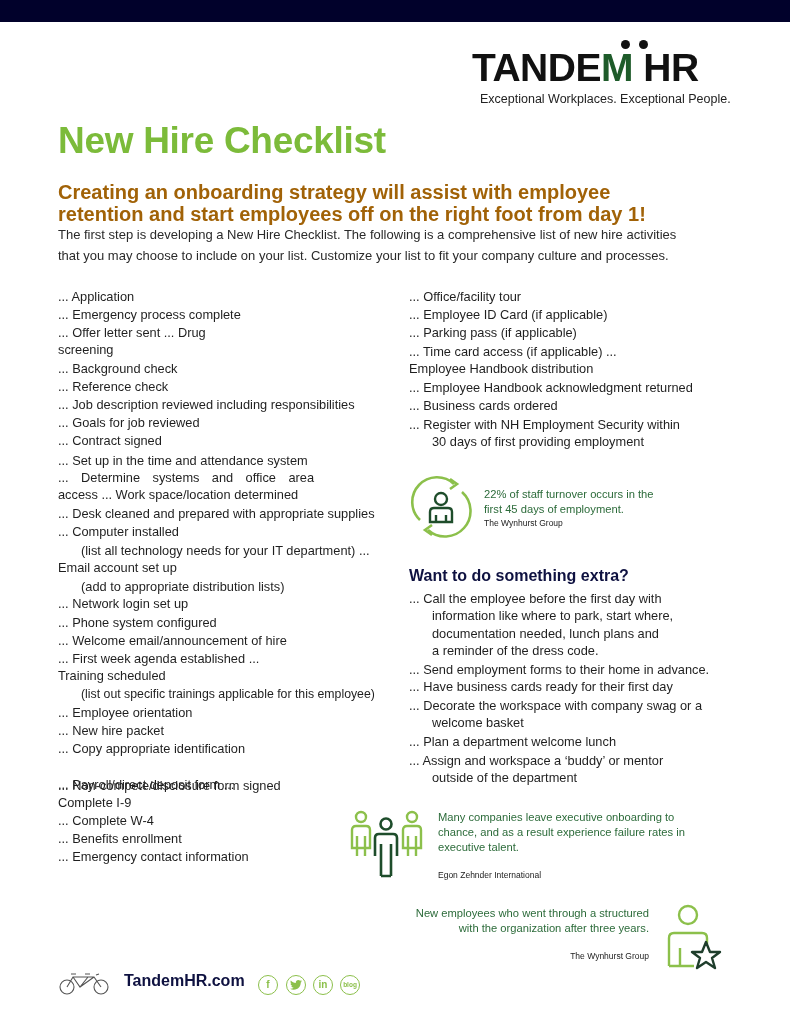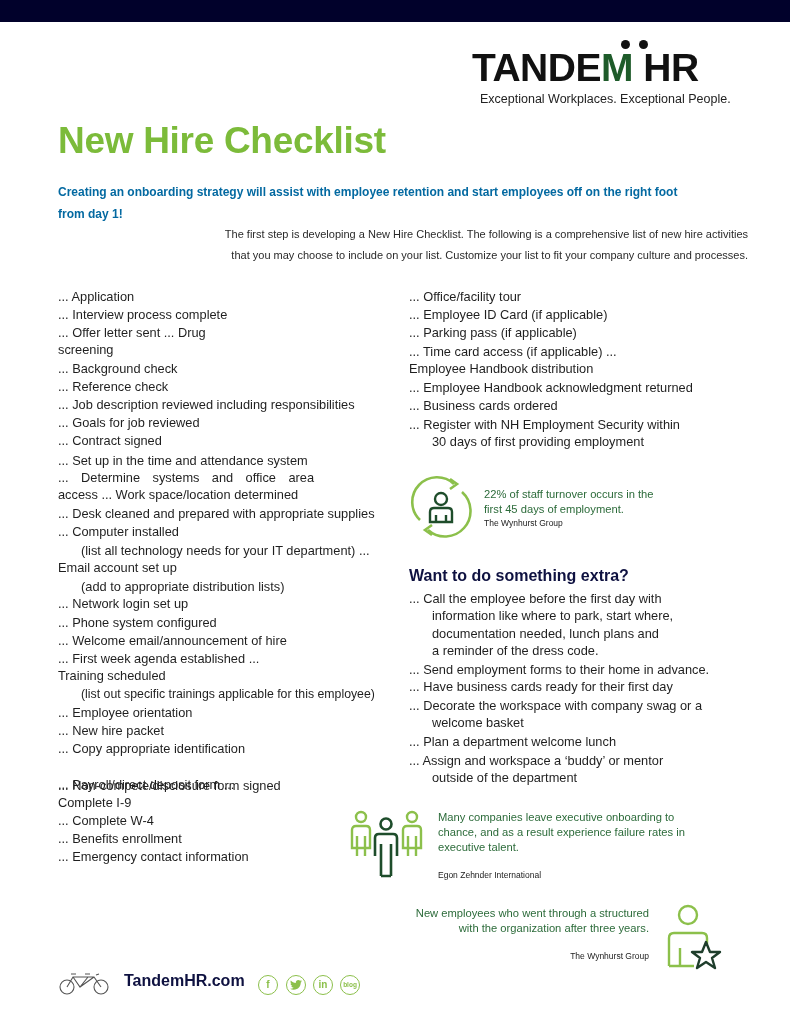--- a/index.html
+++ b/index.html
@@ -15,25 +15,25 @@
     position: absolute; left: 0; top: 8px; font-size: 39px; font-weight: bold;
     letter-spacing: -0.5px; color: #111111; white-space: nowrap; line-height: 40px;
   }
   .logo-word .m { color: #1e5b2a; position: relative; }
   .logo-dots { position: absolute; top: 0; left: 145px; width: 40px; height: 10px; }
   .logo-dots span { position: absolute; top: 0; width: 9px; height: 9px; border-radius: 50%; background: #111; }
   .logo-tag { position: absolute; left: 8px; top: 52px; font-size: 12.5px; color: #222; white-space: nowrap; }
 
   .title { position: absolute; left: 58px; top: 120px; font-size: 37px; font-weight: bold; color: #7cbb3a; letter-spacing: -0.3px; }
   .subtitle {
-    position: absolute; left: 58px; top: 181px; width: 620px; font-size: 12px; font-weight: bold;
-    color: #0369a1; line-height: 22px;
+    position: absolute; left: 58px; top: 181px; width: 620px; font-size: 20px; font-weight: bold;
+    color: #a16207; line-height: 22px;
   }
   .intro {
-    position: absolute; left: 58px; top: 224px; width: 690px; font-size: 11px; color: #2a2a2a; line-height: 21px; text-align: right;
+    position: absolute; left: 58px; top: 224px; width: 690px; font-size: 13px; color: #2a2a2a; line-height: 21px;
   }
   .line { position: absolute; font-size: 12.8px; color: #1f1f1f; white-space: nowrap; line-height: 16px; }
   .line.justify { width: 320px; text-align: justify; text-align-last: justify; }
   .extra-title { position: absolute; left: 409px; top: 567px; font-size: 16px; font-weight: bold; color: #0e1140; }
 
   .stat-text { position: absolute; font-size: 11.2px; color: #2c6b3a; line-height: 15px; }
   .stat-src { position: absolute; font-size: 8.5px; color: #222; }
   .icon-box { position: absolute; }
 
   .footer-url { position: absolute; left: 124px; top: 972px; font-size: 16px; font-weight: bold; color: #0e1140; }
@@ -57,21 +57,21 @@
 
 <div class="title">New Hire Checklist</div>
 <div class="subtitle">Creating an onboarding strategy will assist with employee retention and start employees off on the right foot from day 1!</div>
 <div class="intro">
   <div>The first step is developing a New Hire Checklist. The following is a comprehensive list of new hire activities</div>
   <div>that you may choose to include on your list. Customize your list to fit your company culture and processes.</div>
 </div>
 
 <div>
   <div class="line" style="left:58px;top:289px;">... Application</div>
-  <div class="line" style="left:58px;top:307px;">... Interview process complete</div>
+  <div class="line" style="left:58px;top:307px;">... Emergency process complete</div>
   <div class="line" style="left:58px;top:325px;">... Offer letter sent ... Drug</div>
   <div class="line" style="left:58px;top:342px;">screening</div>
   <div class="line" style="left:58px;top:361px;">... Background check</div>
   <div class="line" style="left:58px;top:379px;">... Reference check</div>
   <div class="line" style="left:58px;top:397px;">... Job description reviewed including responsibilities</div>
   <div class="line" style="left:58px;top:415px;">... Goals for job reviewed</div>
   <div class="line" style="left:58px;top:433px;">... Contract signed</div>
   <div class="line" style="left:58px;top:453px;">... Set up in the time and attendance system</div>
   <div class="line justify" style="left:58px;top:470px;width:256px;">... Determine systems and office area</div>
   <div class="line" style="left:58px;top:487px;">access ... Work space/location determined</div>

